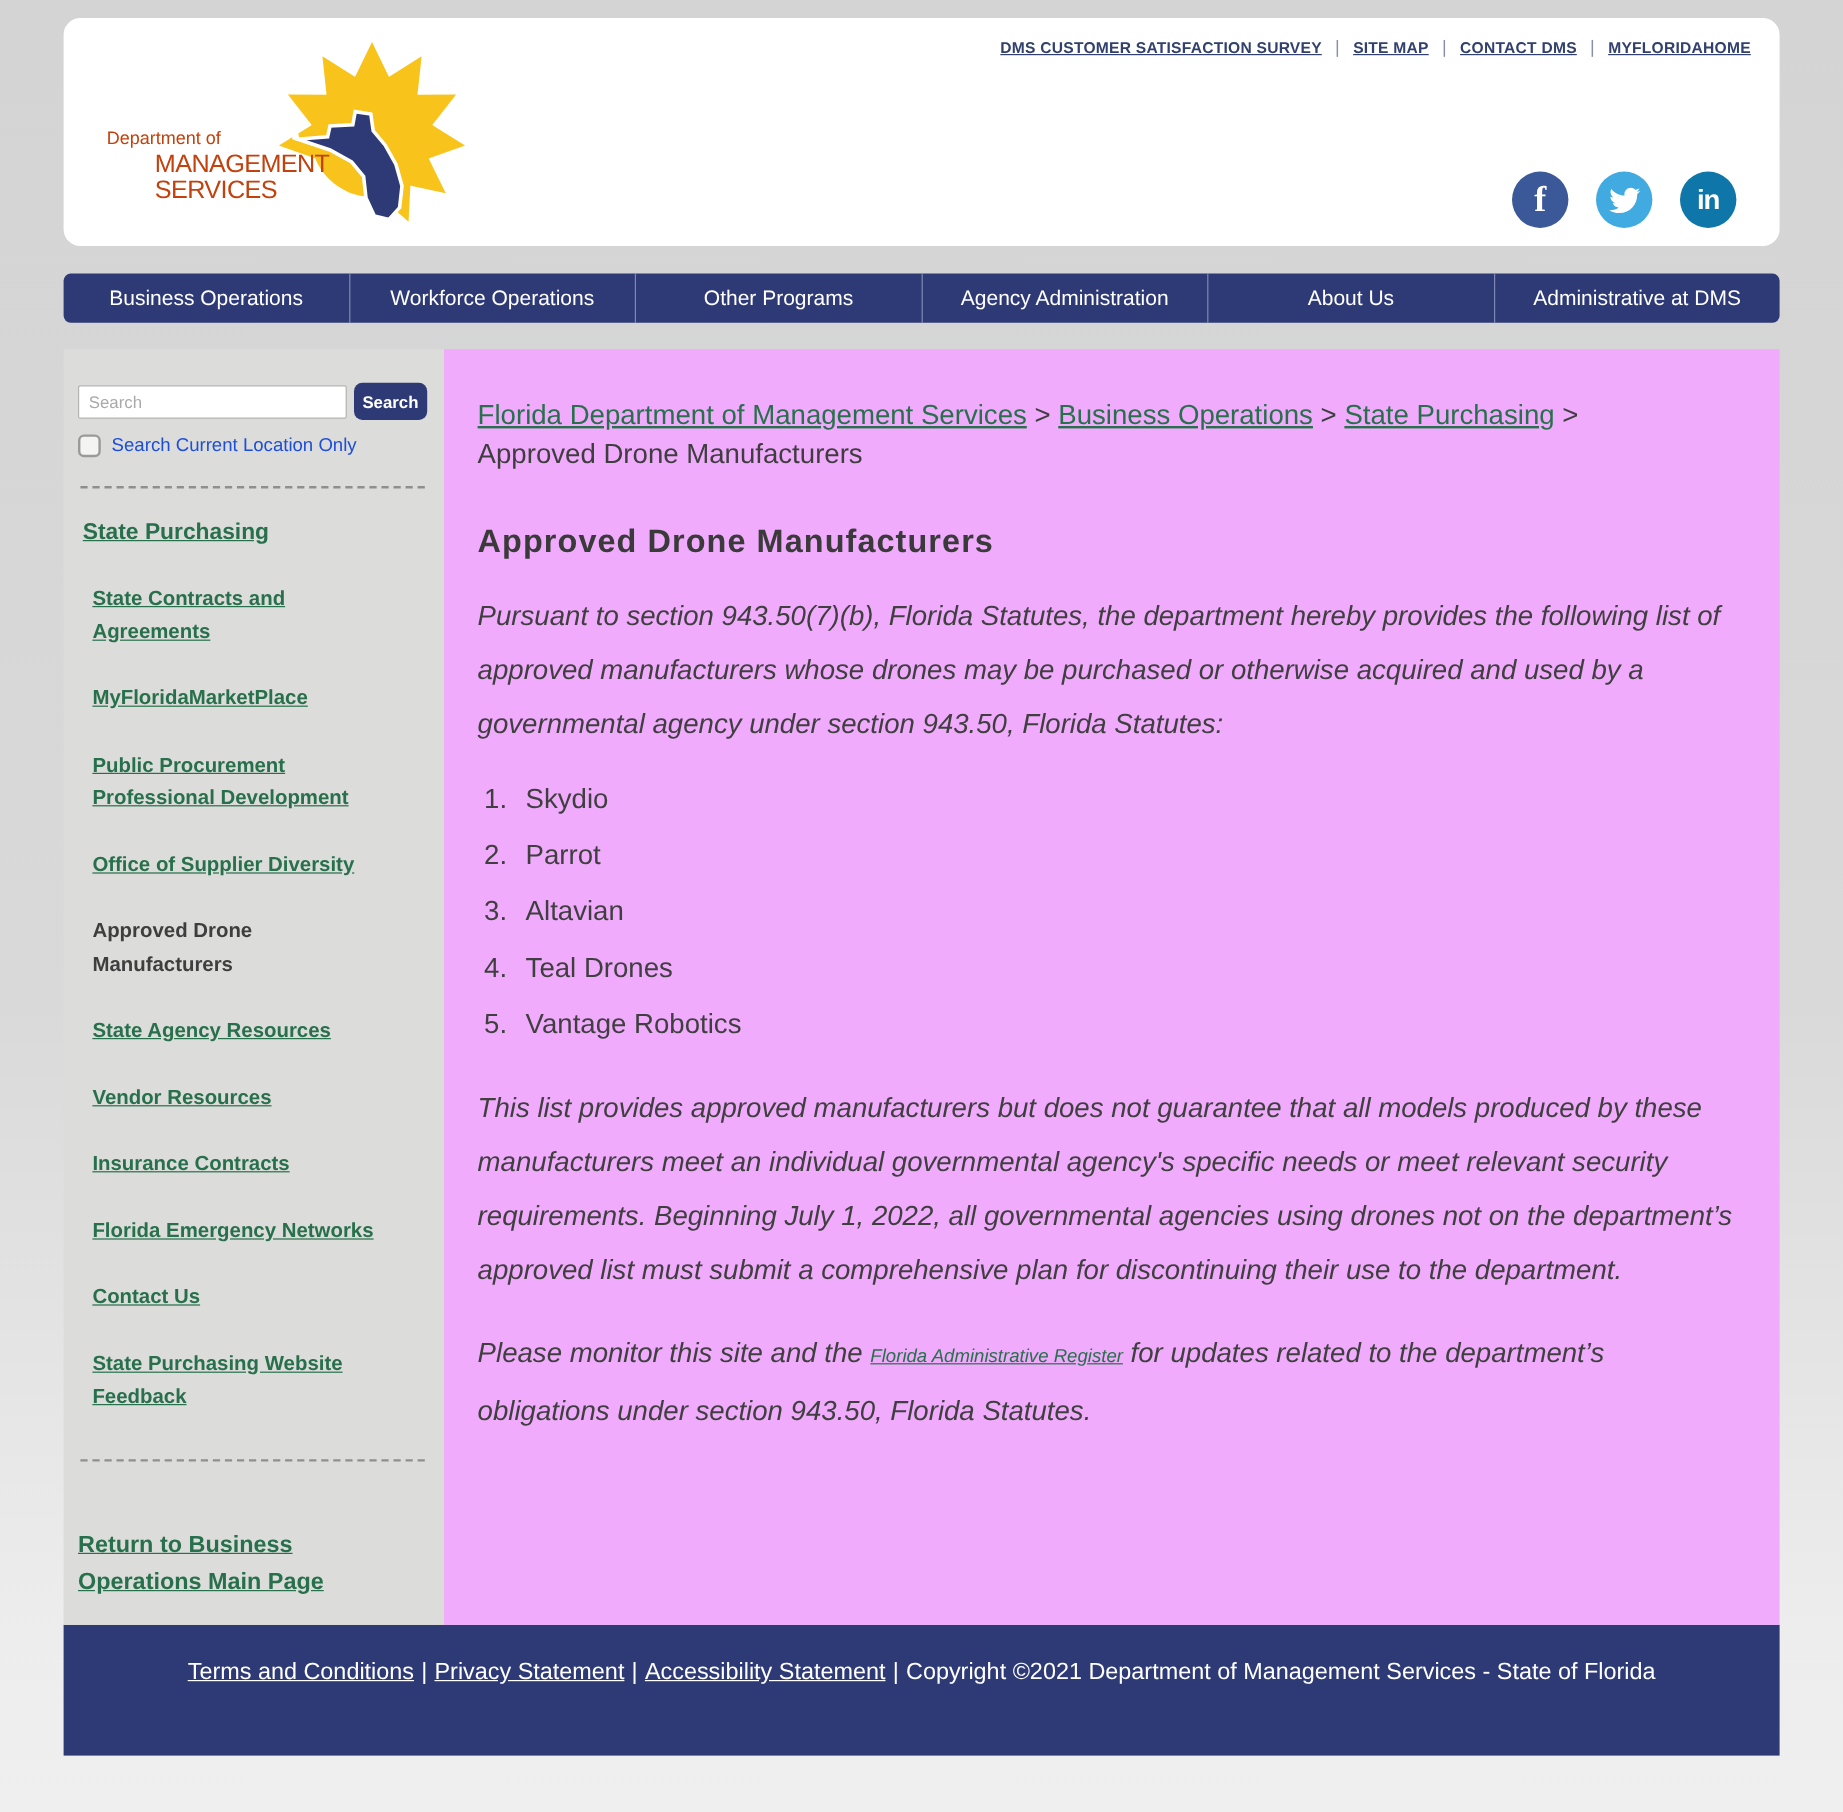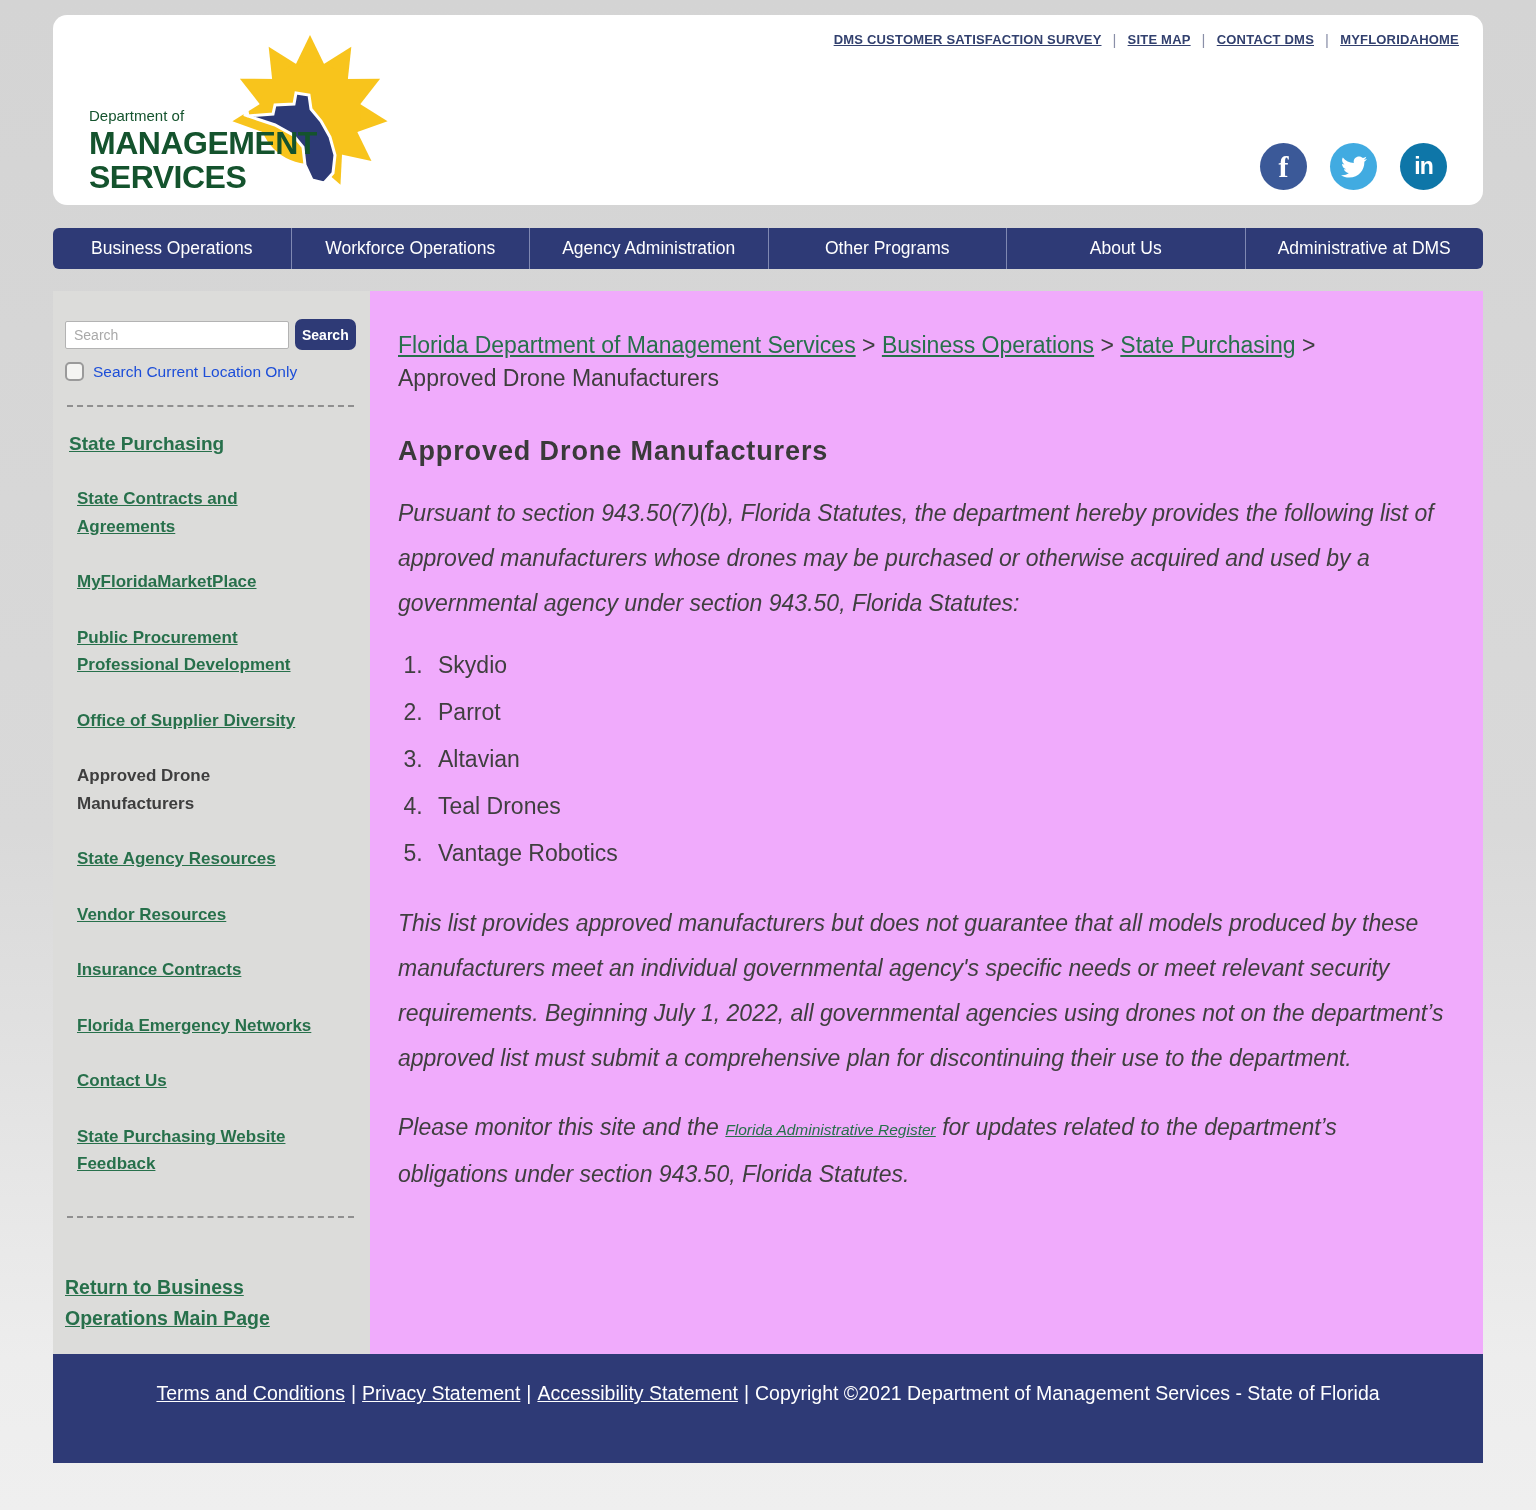--- a/index.html
+++ b/index.html
@@ -12,23 +12,23 @@
   .page { width:1430px; margin:0 auto; padding-top:15px; }
 
   
   .header-card { position:relative; height:190px; background:#fff; border-radius:14px; }
   .top-links { position:absolute; top:16px; right:24px; display:flex; align-items:center; gap:11px;
                font-size:13px; font-weight:bold; color:#32406e; letter-spacing:.2px; }
   .top-link { text-decoration:underline; cursor:pointer; white-space:nowrap; }
   .top-sep { color:#8a8fa8; font-weight:normal; font-size:15px; }
 
   .logo { position:absolute; left:30px; top:12px; width:340px; height:176px; cursor:pointer; }
-  .logo-text { position:absolute; left:6px; top:80px; color:#14532d; z-index:2; }
+  .logo-text { position:absolute; left:6px; top:80px; color:#c2410c; z-index:2; }
   .logo-line1 { font-size:15px; margin-bottom:2px; }
-  .logo-line2,.logo-line3 { font-size:32px; font-weight:bold; letter-spacing:-.5px; line-height:1.07; }
+  .logo-line2,.logo-line3 { font-size:21px; font-weight:normal; letter-spacing:-.5px; line-height:1.07;margin-left:40px; }
   .sun-svg { position:absolute; left:132px; top:6px; z-index:1; }
 
   .social { position:absolute; right:36px; top:128px; display:flex; gap:23px; }
   .social-circle { width:47px; height:47px; border-radius:50%; display:flex; align-items:center;
                    justify-content:center; color:#fff; font-weight:bold; font-size:25px; cursor:pointer; }
   .fb { background:#3b5998; font-family:"Liberation Serif","DejaVu Serif",serif; font-size:30px; }
   .tw { background:#41abe1; }
   .li { background:#0e76a8; font-size:23px; letter-spacing:-1px; }
 
   
@@ -129,22 +129,22 @@
       </div>
       <div class="social-circle li">
         <span>in</span>
       </div>
     </div>
   </div>
 
   <nav class="navbar">
     <div class="nav-item">Business Operations</div>
     <div class="nav-item">Workforce Operations</div>
+    <div class="nav-item">Other Programs</div>
     <div class="nav-item">Agency Administration</div>
-    <div class="nav-item">Other Programs</div>
     <div class="nav-item">About Us</div>
     <div class="nav-item">Administrative at DMS</div>
   </nav>
 
   <div class="content-row">
 
     <aside>
       <div class="search-row">
         <input class="search-input" type="text" placeholder="Search" style="">
         <button class="search-btn">Search</button>

